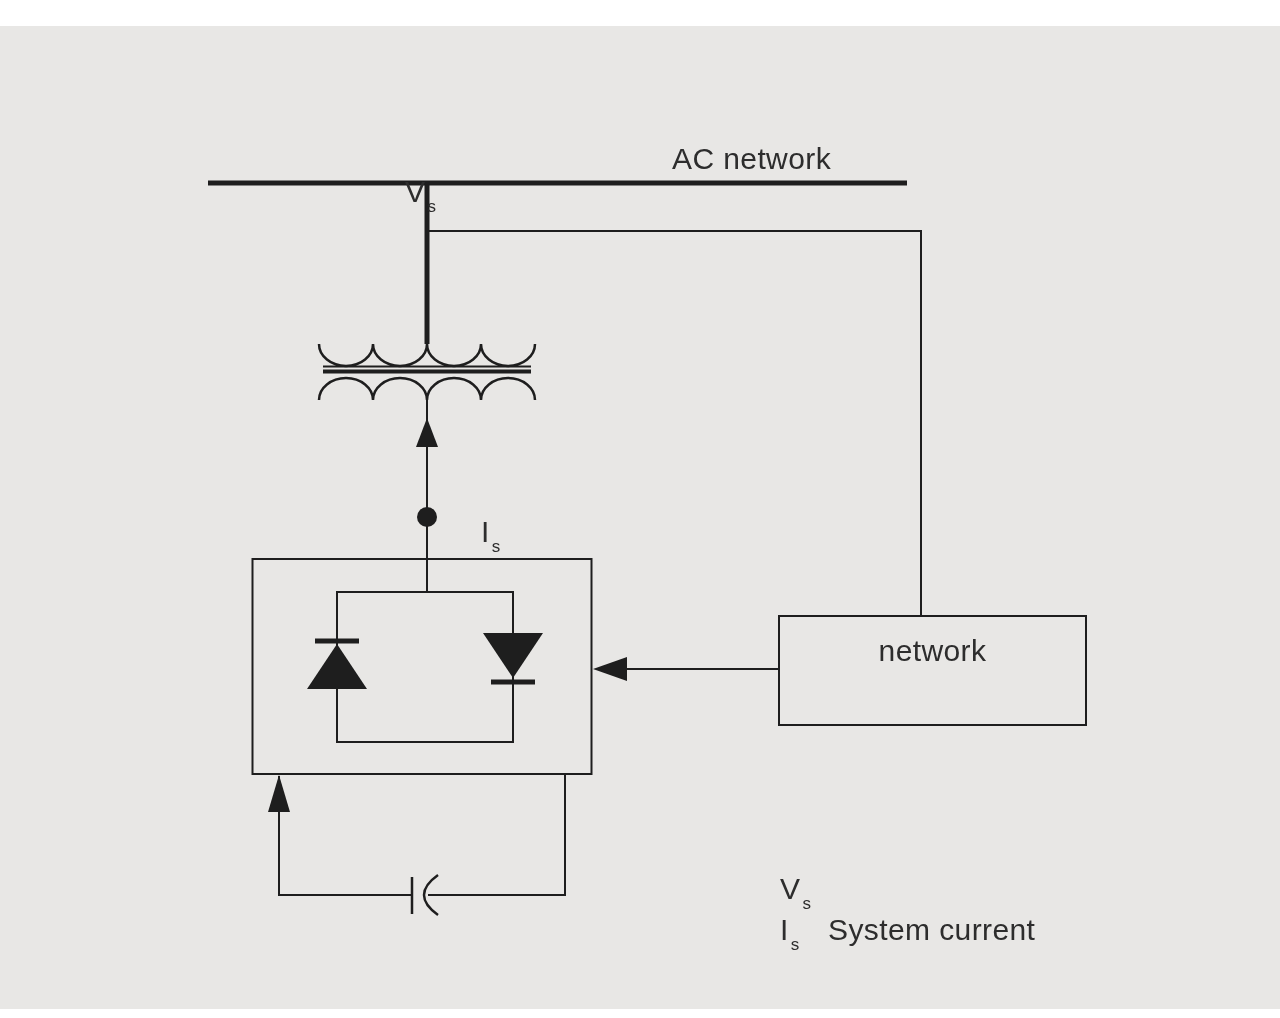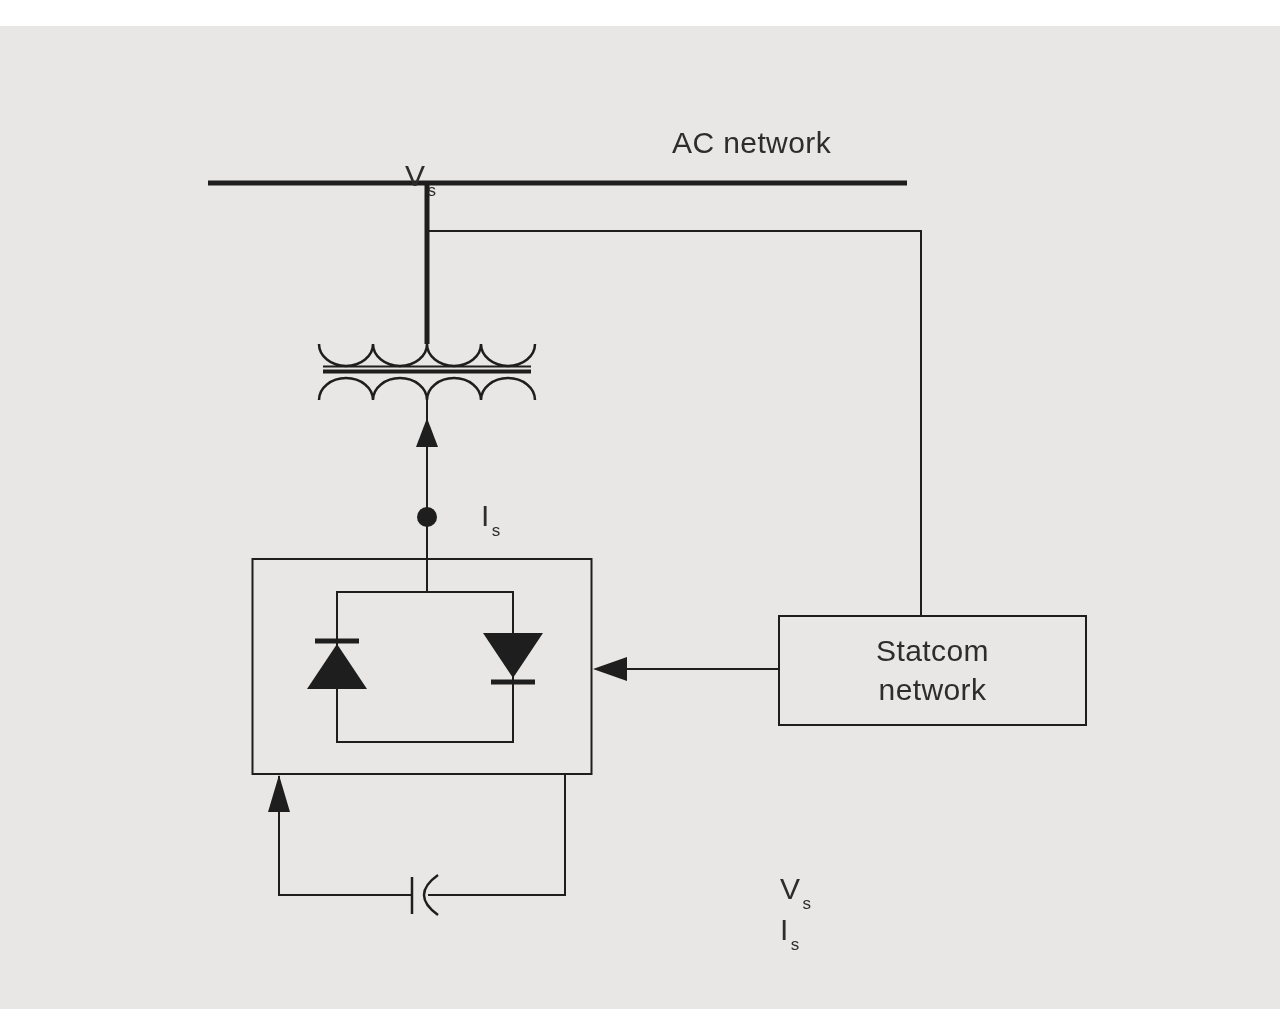--- a/index.html
+++ b/index.html
@@ -9,21 +9,21 @@
     font-family:"Liberation Sans",sans-serif;
     color:var(--text,#2d2d2d);
   }
   .panel{
     position:absolute;left:0;top:26px;width:1280px;height:983px;
     background:var(--bg,#e8e7e5);
   }
   #diagram-svg{position:absolute;left:0;top:0;}
   #diagram-svg .s{stroke:var(--line,#1e1e1e);fill:none;}
   #diagram-svg .f{fill:var(--line,#1e1e1e);stroke:none;}
-  .label{position:absolute;font-size:30px;letter-spacing:.4px;white-space:pre;line-height:1.1;}
+  .label{position:absolute;font-size:30px;letter-spacing:.4px;white-space:pre;line-height:1.1;margin-top:16px;}
   .sub{font-size:17px;position:relative;top:10px;margin-left:2px;letter-spacing:0;}
   .statcom-label{
     position:absolute;left:779px;top:631px;width:307px;
     text-align:center;font-size:30px;line-height:39px;letter-spacing:.4px;
   }
   .legend{
     position:absolute;left:780px;top:872px;
     display:flex;flex-direction:column;gap:7px;font-size:30px;letter-spacing:.4px;
   }
   .legend-row{display:flex;align-items:baseline;}
@@ -88,25 +88,25 @@
     <span>V</span><span class="sub">s</span>
   </div>
 
   <div class="label" style="left:672px;top:126px;">AC network</div>
 
   <div class="label" style="left:446px;top:466px;">
     <span>I</span><span class="sub">s</span>
   </div>
 
   <div class="statcom-label">
-    <div>Statcom</div>
     <div>network</div>
   </div>
 
   <div class="legend">
     <div class="legend-row">
       <span class="legend-sym"><span>V</span><span class="sub">s</span></span>
     </div>
     <div class="legend-row">
       <span class="legend-sym"><span>I</span><span class="sub">s</span></span>
+      <span>System current</span>
     </div>
   </div>
 </div>
 
 </body></html>

